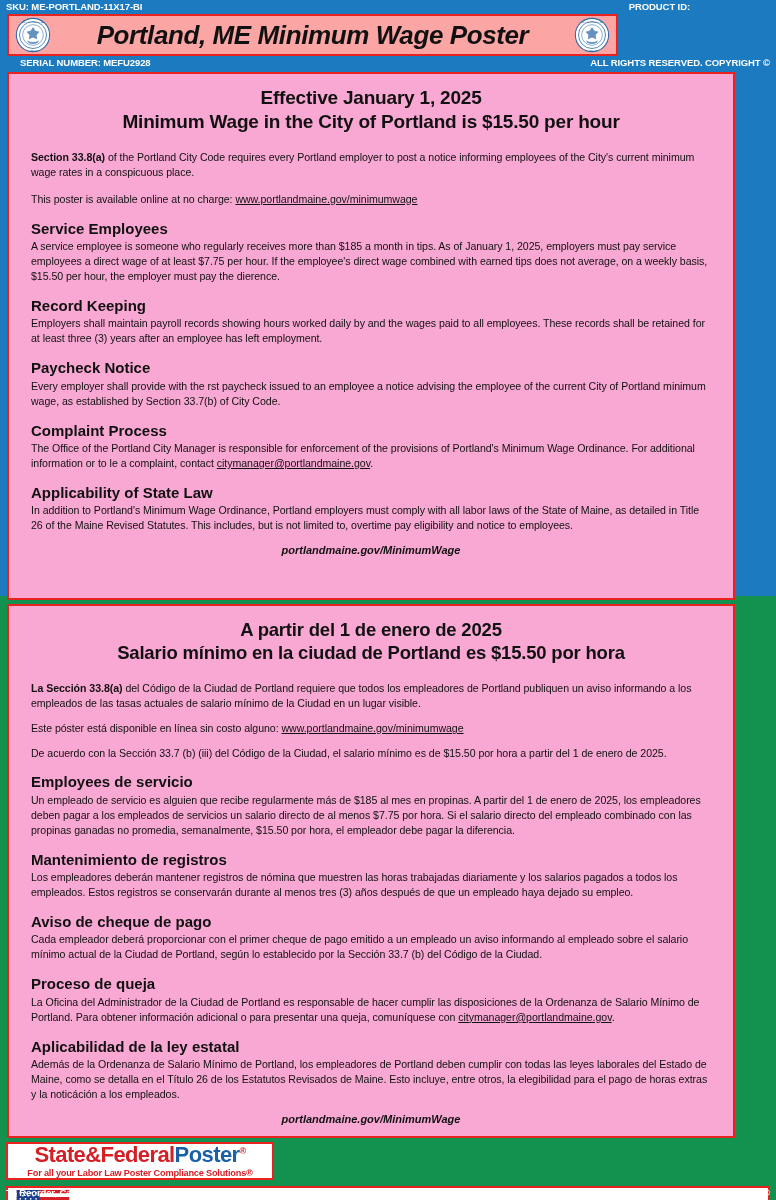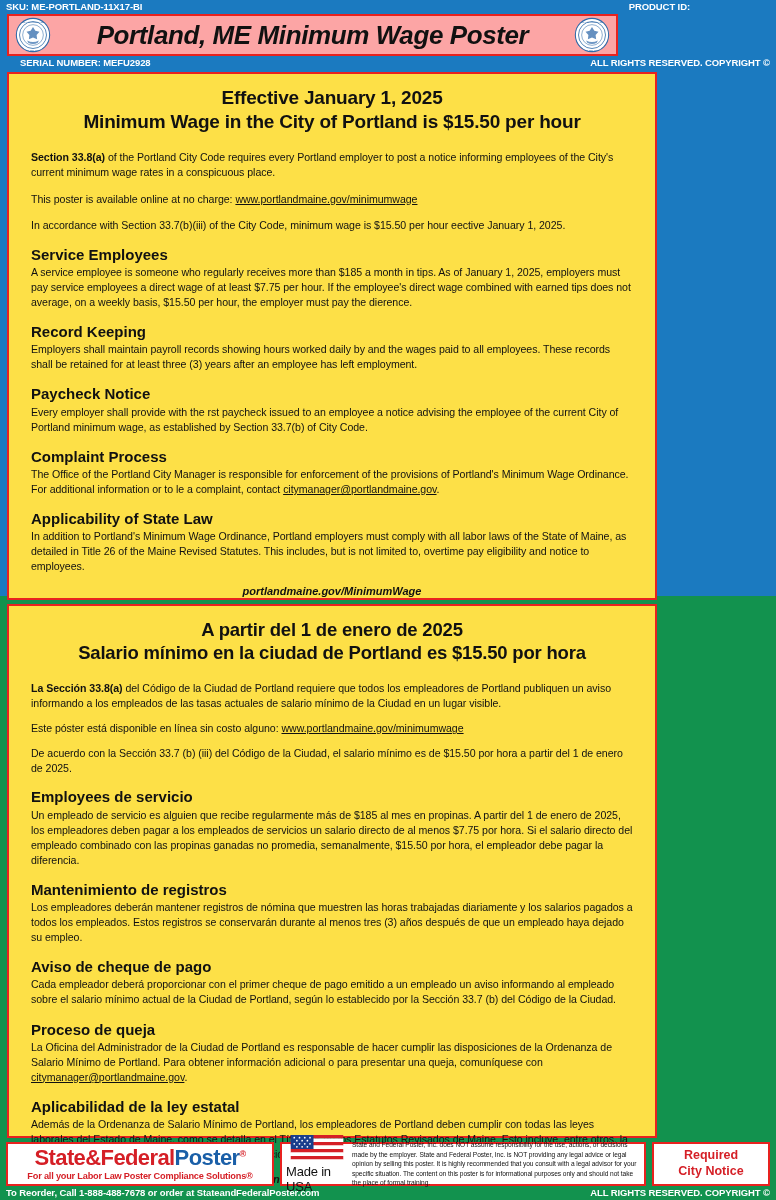--- a/index.html
+++ b/index.html
@@ -56,22 +56,22 @@
   .serial-strip {
     position: absolute; left: 0; top: 57px; width: 776px; height: 13px;
     color: #ffffff; font-size: 9.5px; font-weight: bold;
     letter-spacing: -0.1px;
   }
   .serial-num  { position: absolute; left: 20px;  top: 0px; }
   .serial-copy { position: absolute; right: 6px; top: 0px; }
 
   
   .panel {
-    position: absolute; left: 7px; width: 650px;
-    background: #fde047;
+    position: absolute; left: 7px; width: 728px;
+    background: #f9a8d4;
     border: 2px solid #e8221f;
     padding: 12px 22px 22px 22px;
   }
   .panel-en { top: 72px;  height: 528px; }
   .panel-es { top: 604px; height: 534px; }
 
   .head-block { text-align: center; margin-bottom: 16px; }
   .head-line1 {
     font-size: 19px; font-weight: bold; color: #111;
     line-height: 1.25; letter-spacing: -0.2px;
@@ -98,21 +98,21 @@
   b.inline { font-weight: bold; }
   .ulink { text-decoration: underline; color: #111; }
   .footer-url {
     text-align: center; font-size: 11px; font-weight: bold;
     font-style: italic; color: #111; margin-top: 10px;
   }
 
   
   .brand-bar {
     position: absolute; left: 0; top: 1142px; width: 776px; height: 44px;
-    display: flex; align-items: stretch; gap: 6px; padding: 0 6px;
+    display: flex; align-items: stretch; gap: 6px; padding: 0 6px; flex-direction: column;
   }
   .brand-box {
     background: #ffffff; border: 2px solid #e8221f;
     display: flex; align-items: center; justify-content: center;
   }
   .box-logo   { width: 268px; flex-direction: column; }
   .box-disc   { flex: 1; padding: 2px 4px; gap: 4px; }
   .box-req    { width: 118px; flex-direction: column; }
 
   .logo-main {
@@ -210,21 +210,20 @@
     </div>
 
     <p class="para">
       <b class="inline">Section 33.8(a)</b><span> of the Portland City Code requires every Portland employer to post a notice informing employees of the City's current minimum wage rates in a conspicuous place.</span>
     </p>
 
     <p class="para">
       <span>This poster is available online at no charge: </span><a class="ulink" href="#">www.portlandmaine.gov/minimumwage</a>
     </p>
 
-    <p class="para">In accordance with Section 33.7(b)(iii) of the City Code, minimum wage is $15.50 per hour eective January 1, 2025.</p>
 
     <div>
       <div class="sec-title">Service Employees</div>
       <div class="sec-body">A service employee is someone who regularly receives more than $185 a month in tips. As of January 1, 2025, employers must pay service employees a direct wage of at least $7.75 per hour. If the employee's direct wage combined with earned tips does not average, on a weekly basis, $15.50 per hour, the employer must pay the dierence.</div>
     </div>
 
     <div>
       <div class="sec-title">Record Keeping</div>
       <div class="sec-body">Employers shall maintain payroll records showing hours worked daily by and the wages paid to all employees. These records shall be retained for at least three (3) years after an employee has left employment.</div>
     </div>

